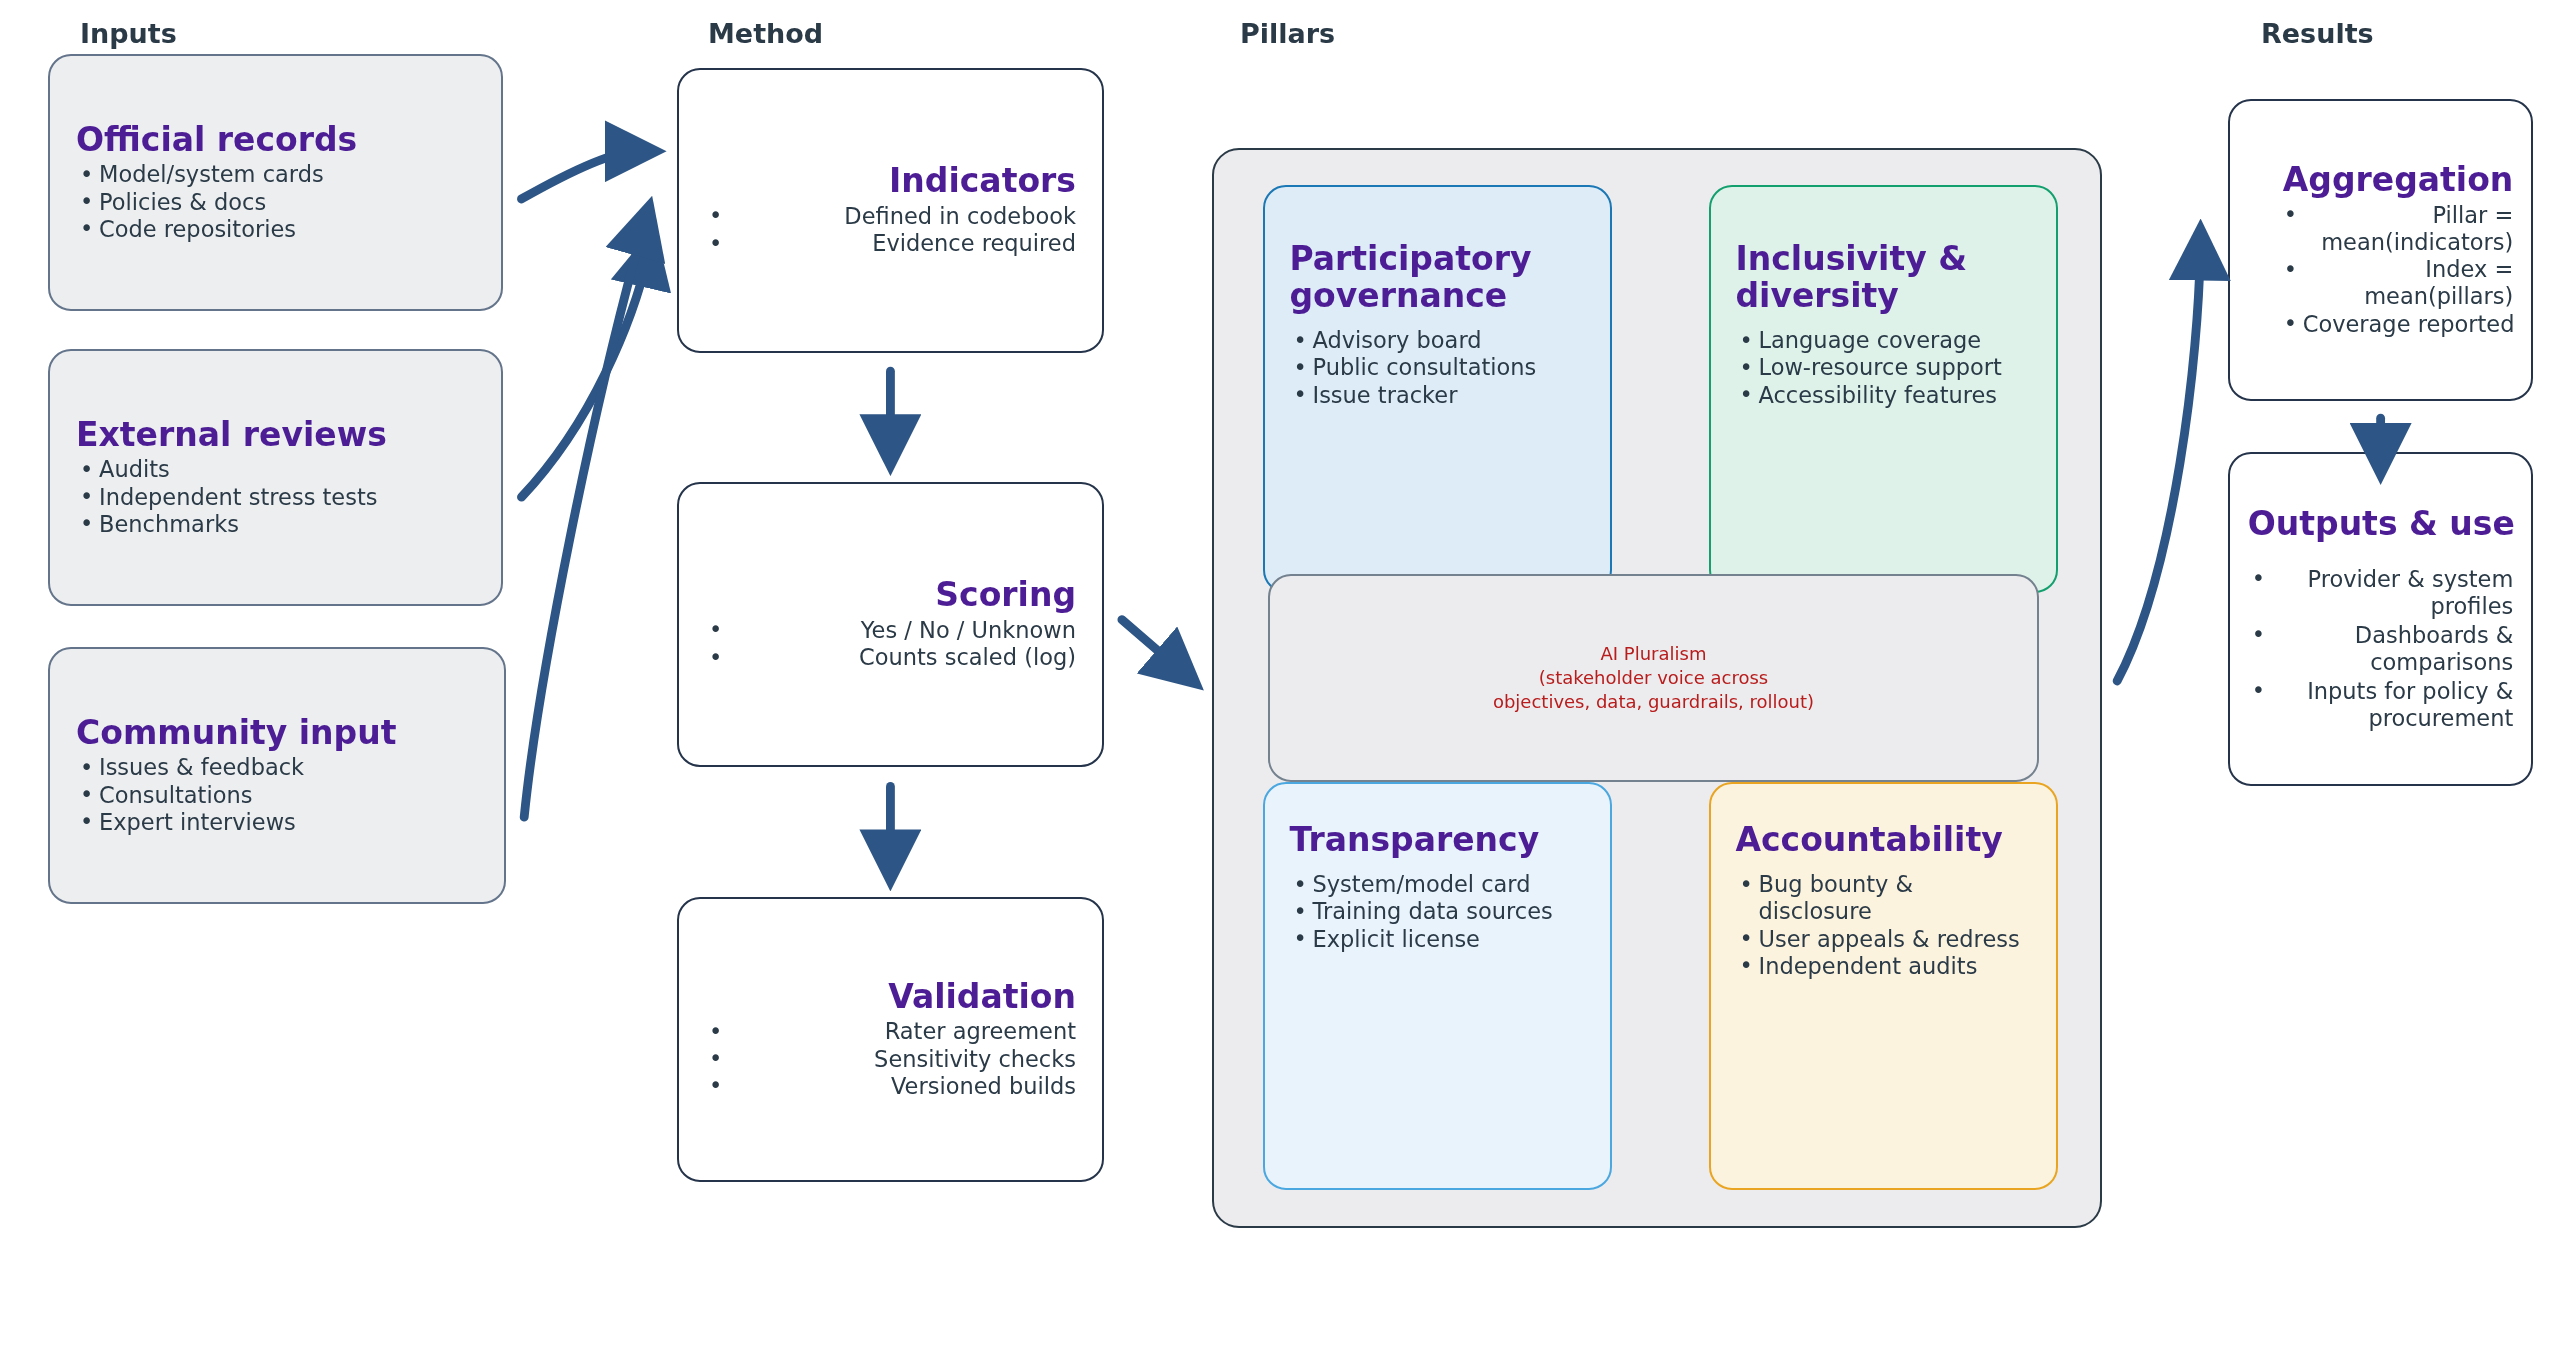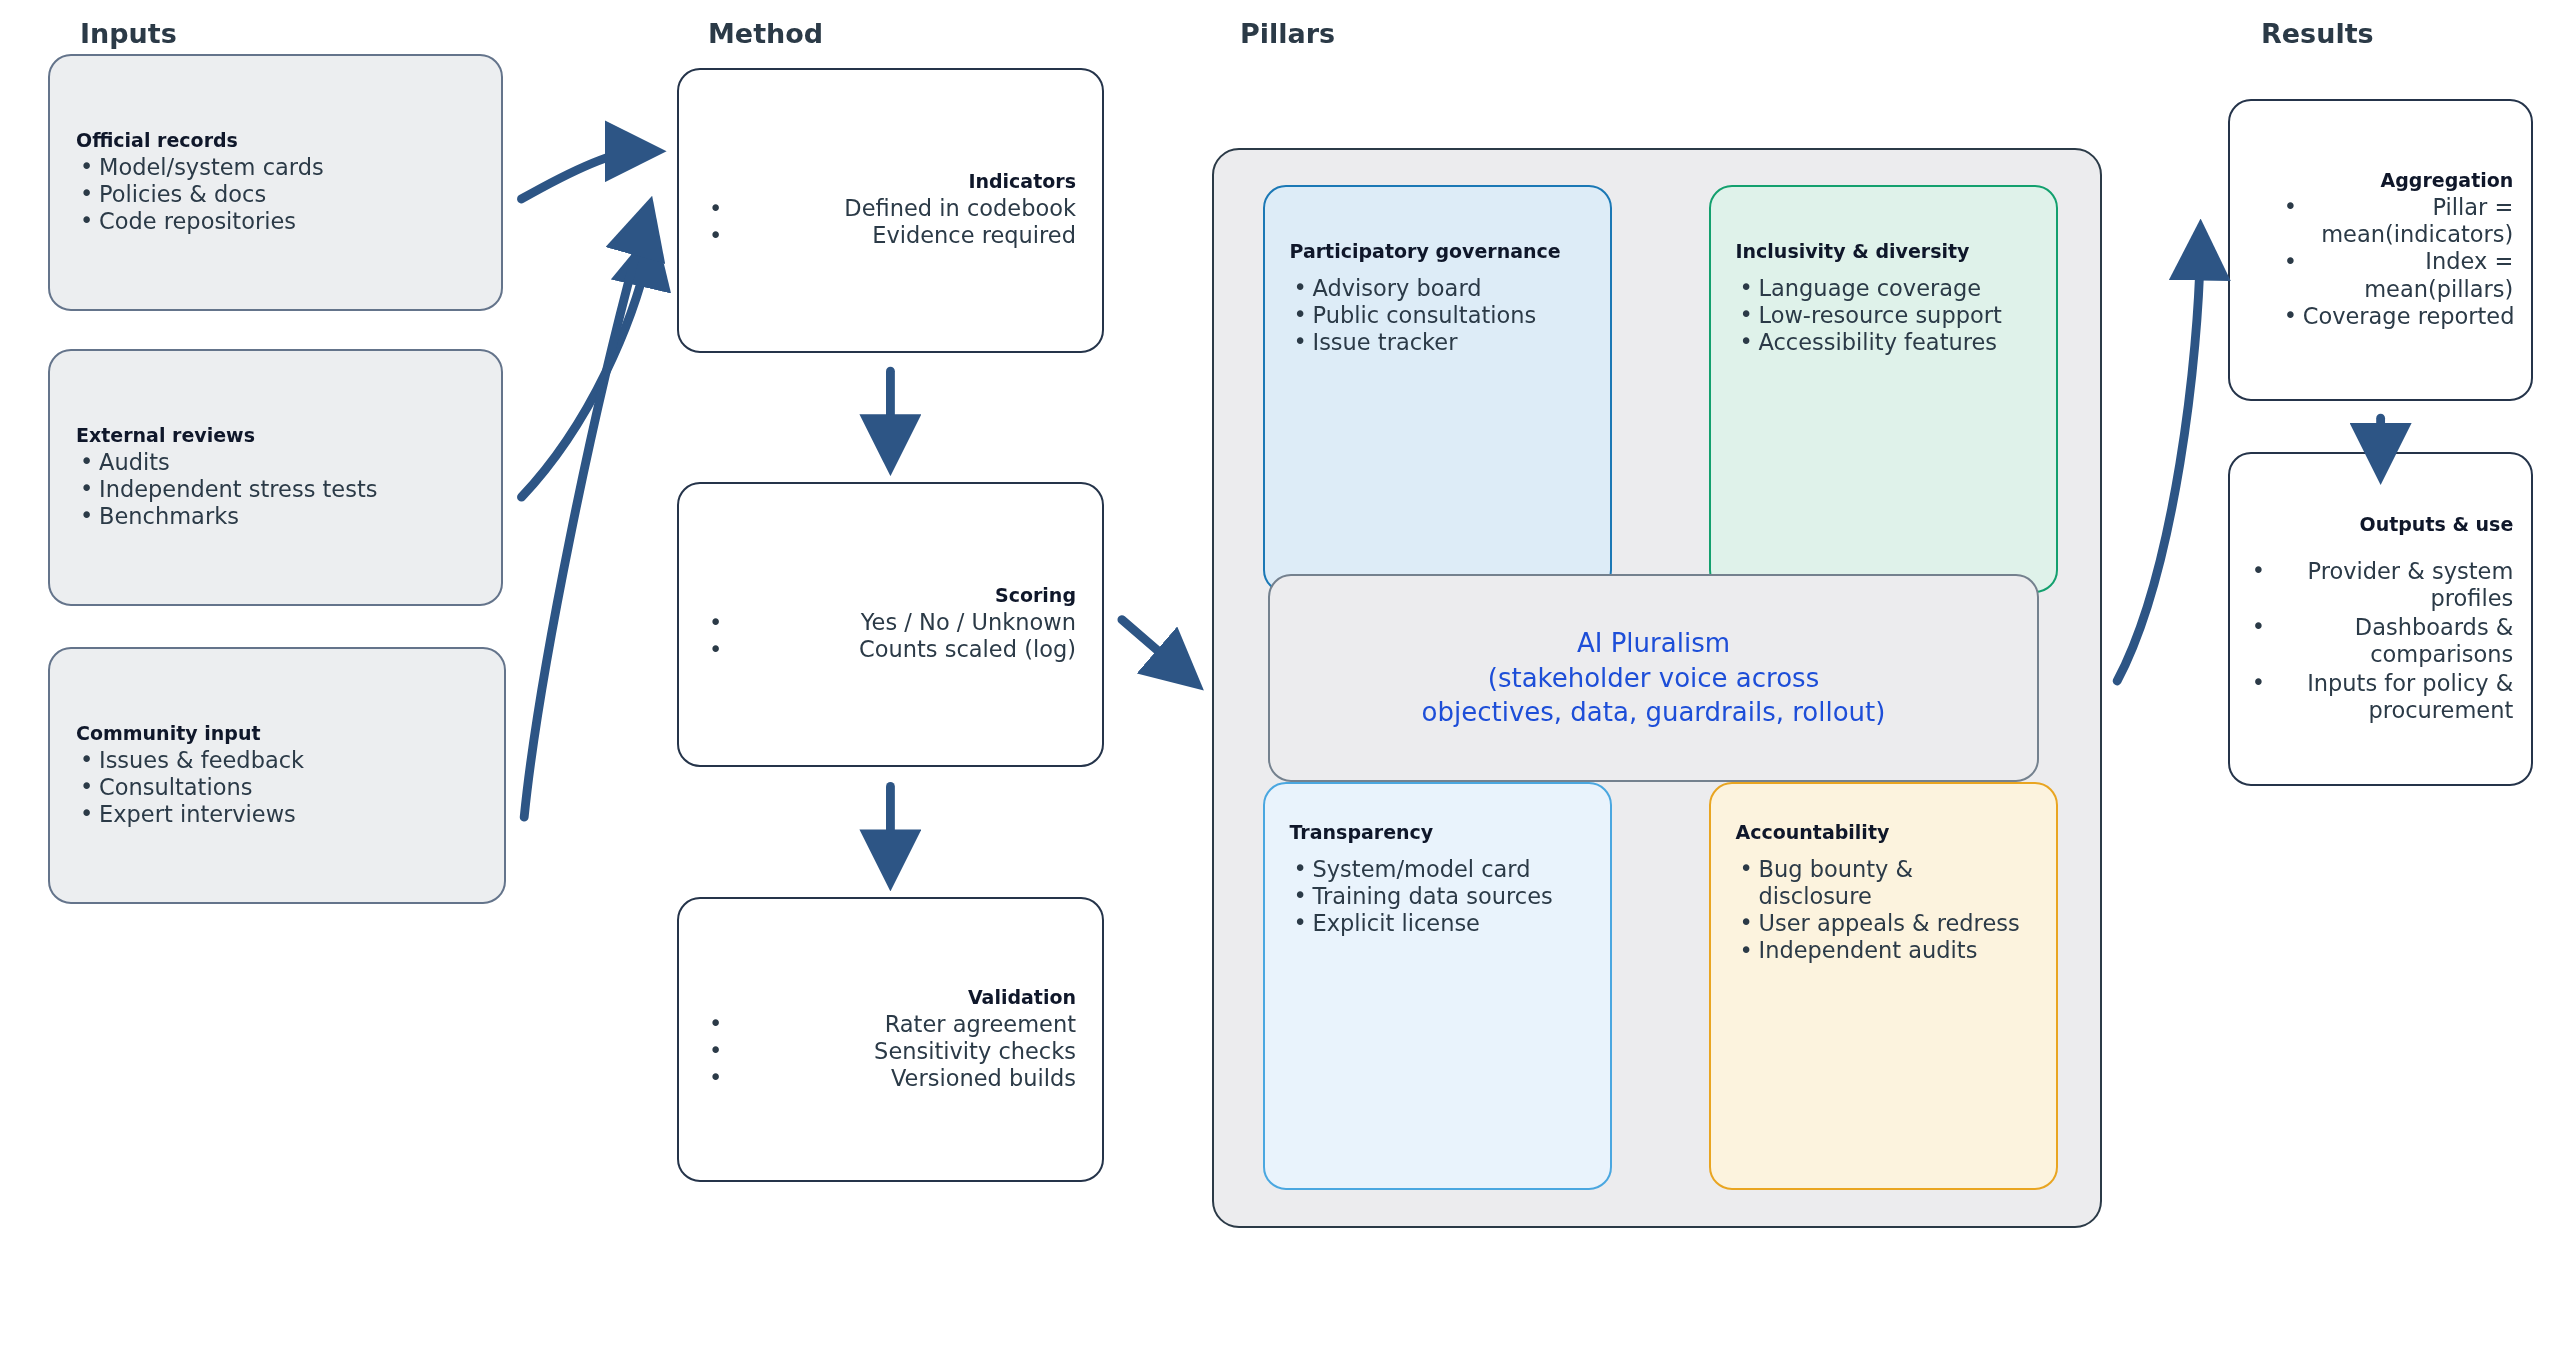--- a/index.html
+++ b/index.html
@@ -37,24 +37,24 @@
     border-radius: 23px;
     display: flex;
     flex-direction: column;
     justify-content: center;
   }
   .card .inner {
     padding: 0 26px;
   }
   .card h3 {
     margin: 0 0 2.7px 0;
-    font-size: 19px;
+    font-size: 33px;
     font-weight: bold;
     line-height: 1.12;
-    color: #0f172a;
+    color: #4c1d95;
     white-space: nowrap;
   }
   .card h3.wrap { white-space: normal; }
   .card ul {
     list-style: none;
     margin: 0;
     padding: 0;
   }
   .card ul li {
     font-size: 22.5px;
@@ -108,23 +108,23 @@
     border: 2.7px solid #e9a521;
   }
   .card.center-overlay {
     background: #ececee;
     border: 2.7px solid #74818e;
     align-items: center;
     text-align: center;
     z-index: 6;
   }
   .card.center-overlay .ctext {
-    font-size: 26px;
+    font-size: 18px;
     line-height: 1.33;
-    color: #1d4ed8;
+    color: #b91c1c;
   }
   
   .pillar-card { z-index: 3; }
   .pillar-card .inner { padding: 0 24.5px; }
   .pillar-card h3 { margin-bottom: 12.3px; }
   svg#arrows {
     position: absolute;
     left: 0; top: 0;
     width: 2576px;
     height: 1351px;

